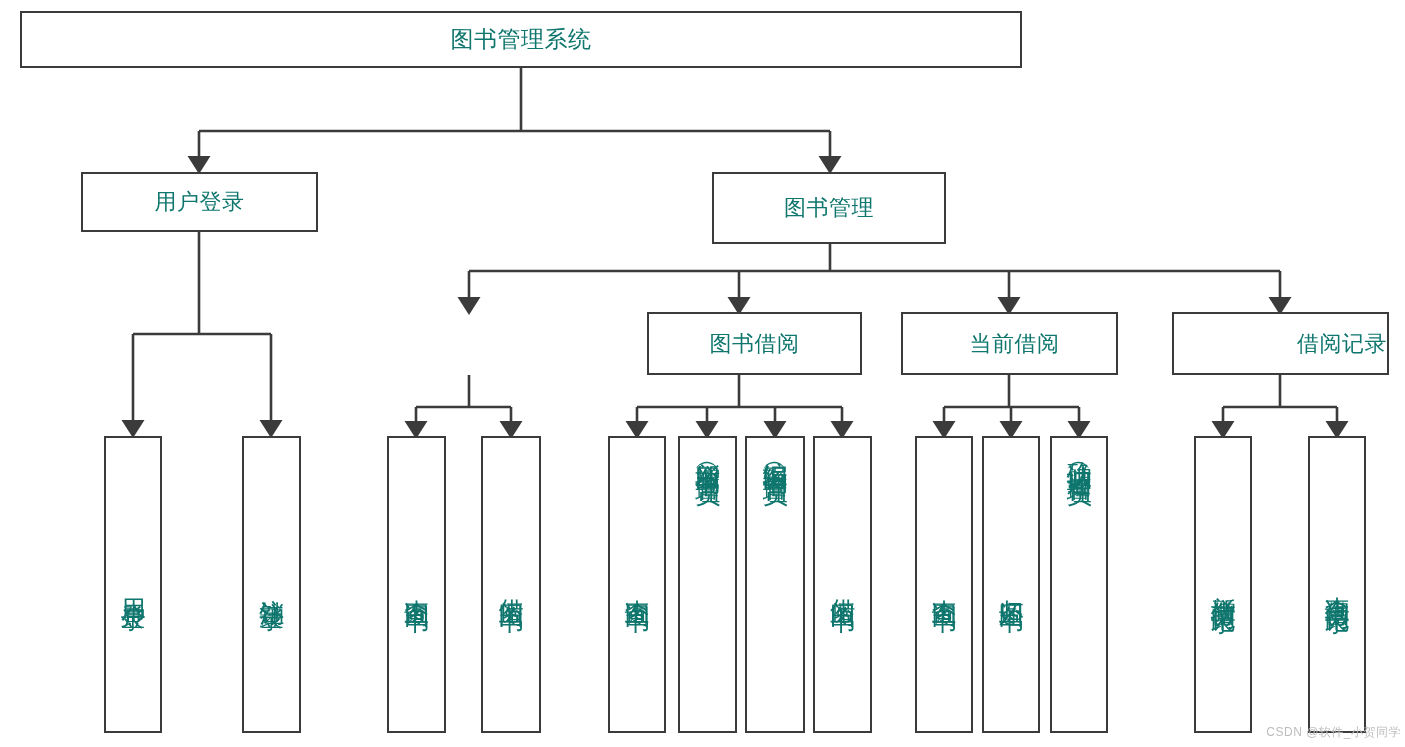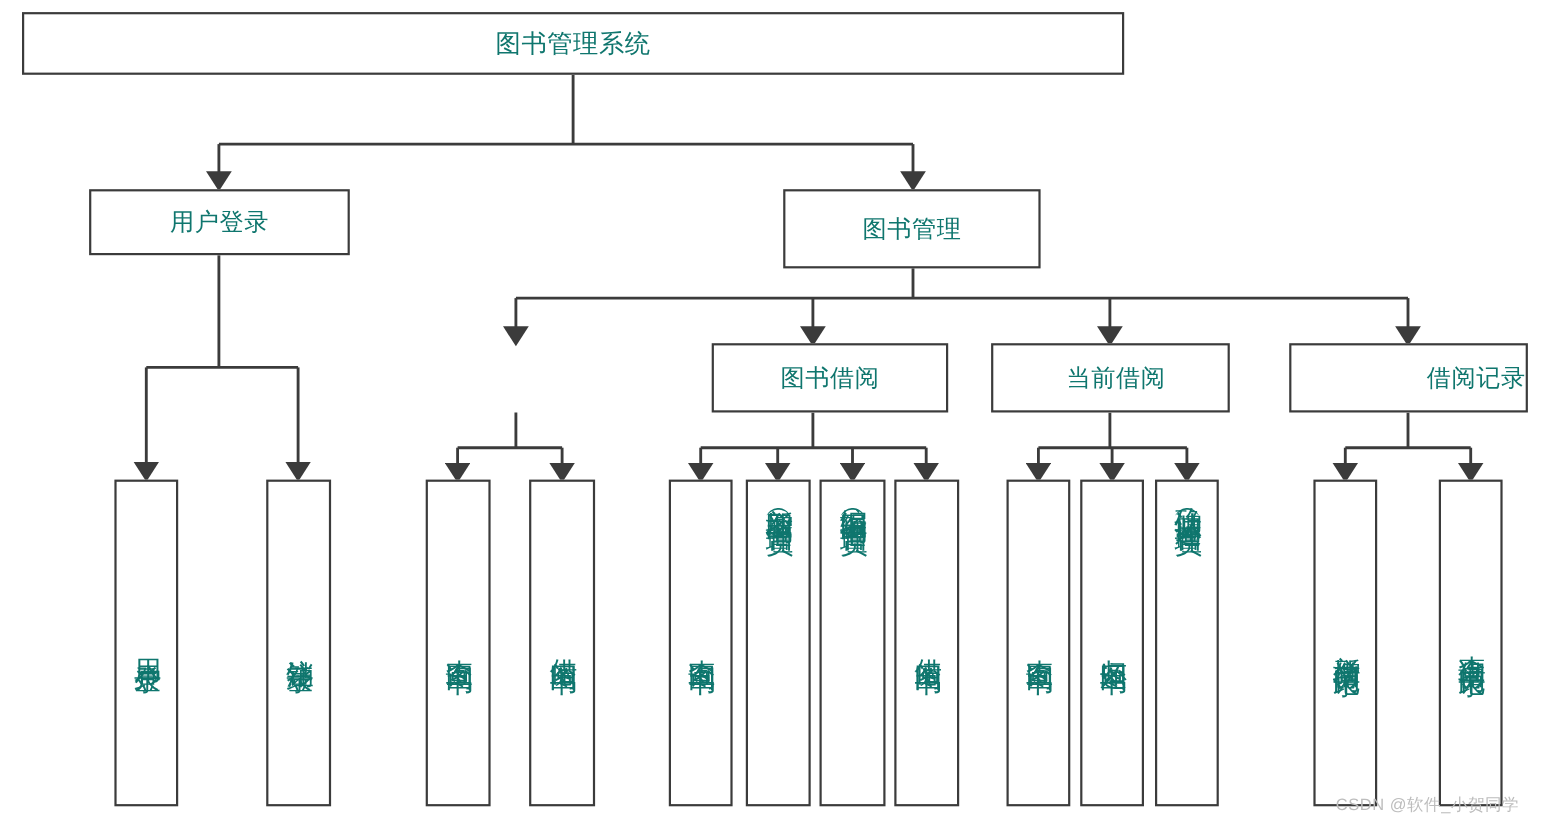--- a/index.html
+++ b/index.html
@@ -62,23 +62,23 @@
     font-size: 25px;
     line-height: 1.02;
     letter-spacing: 3px;
     white-space: nowrap;
   }
   .node.vert.top-aligned {
     align-items: flex-start;
   }
   #watermark {
     position: absolute;
-    right: 24px;
+    right: 4px;
     bottom: 6px;
-    font-size: 15px;
+    font-size: 12px;
     color: #bdbdbd;
     letter-spacing: 0.5px;
     white-space: nowrap;
     user-select: none;
     text-align: right;
   }
 </style>
 </head>
 <body>
 

